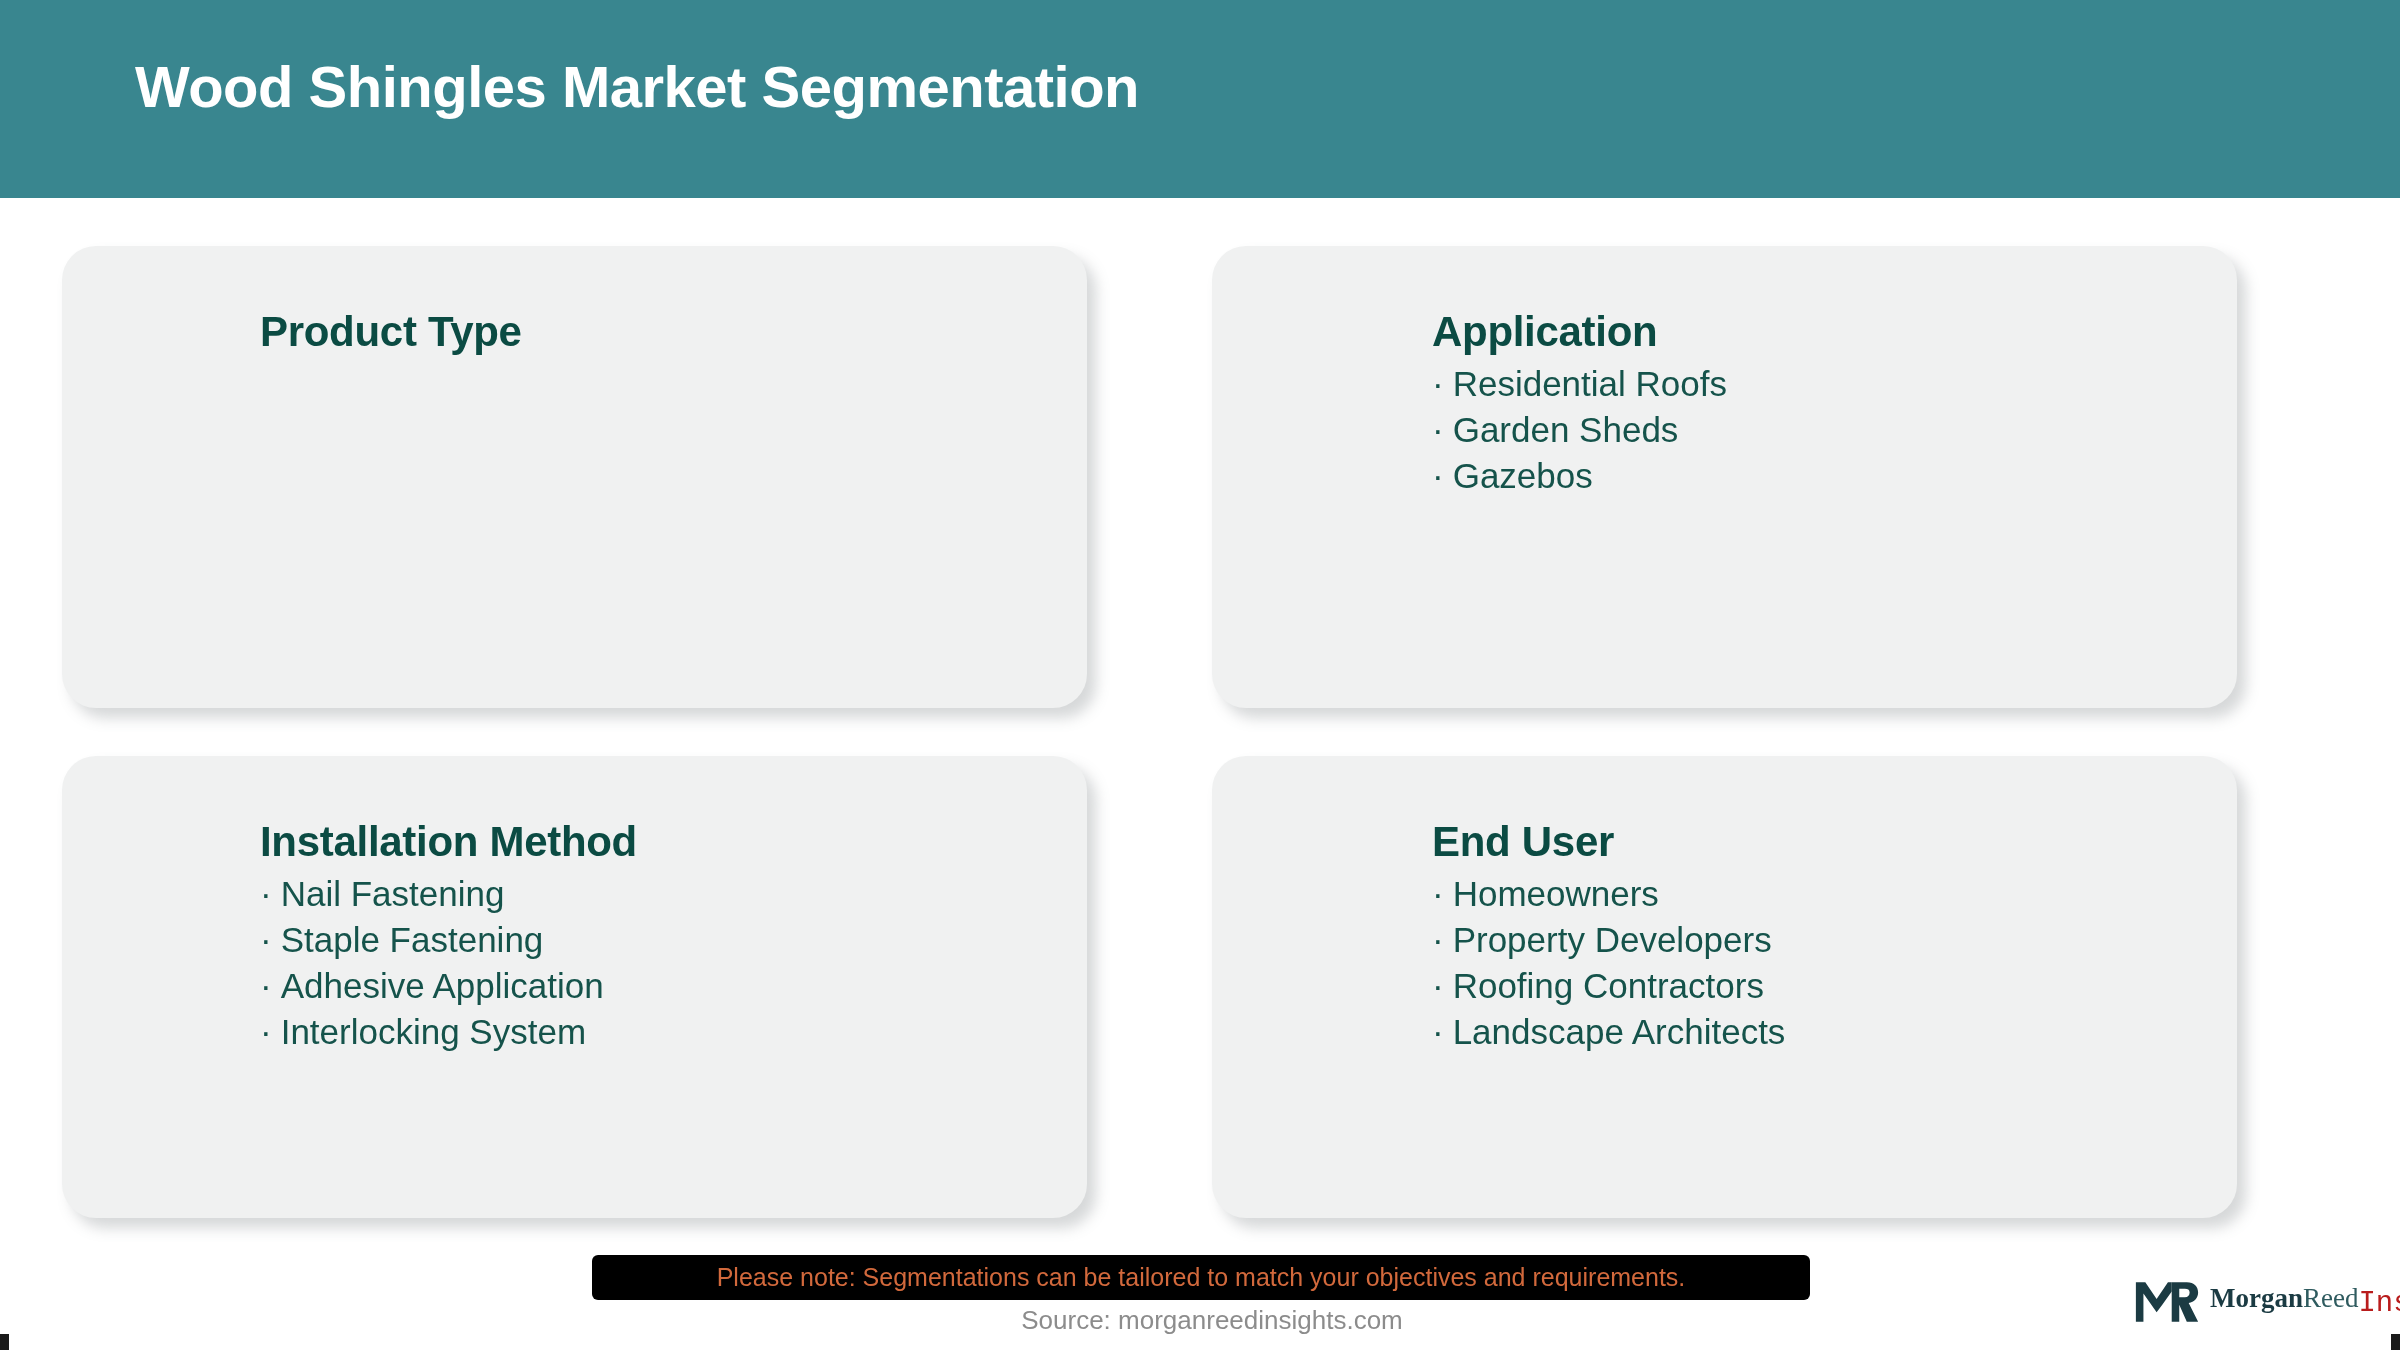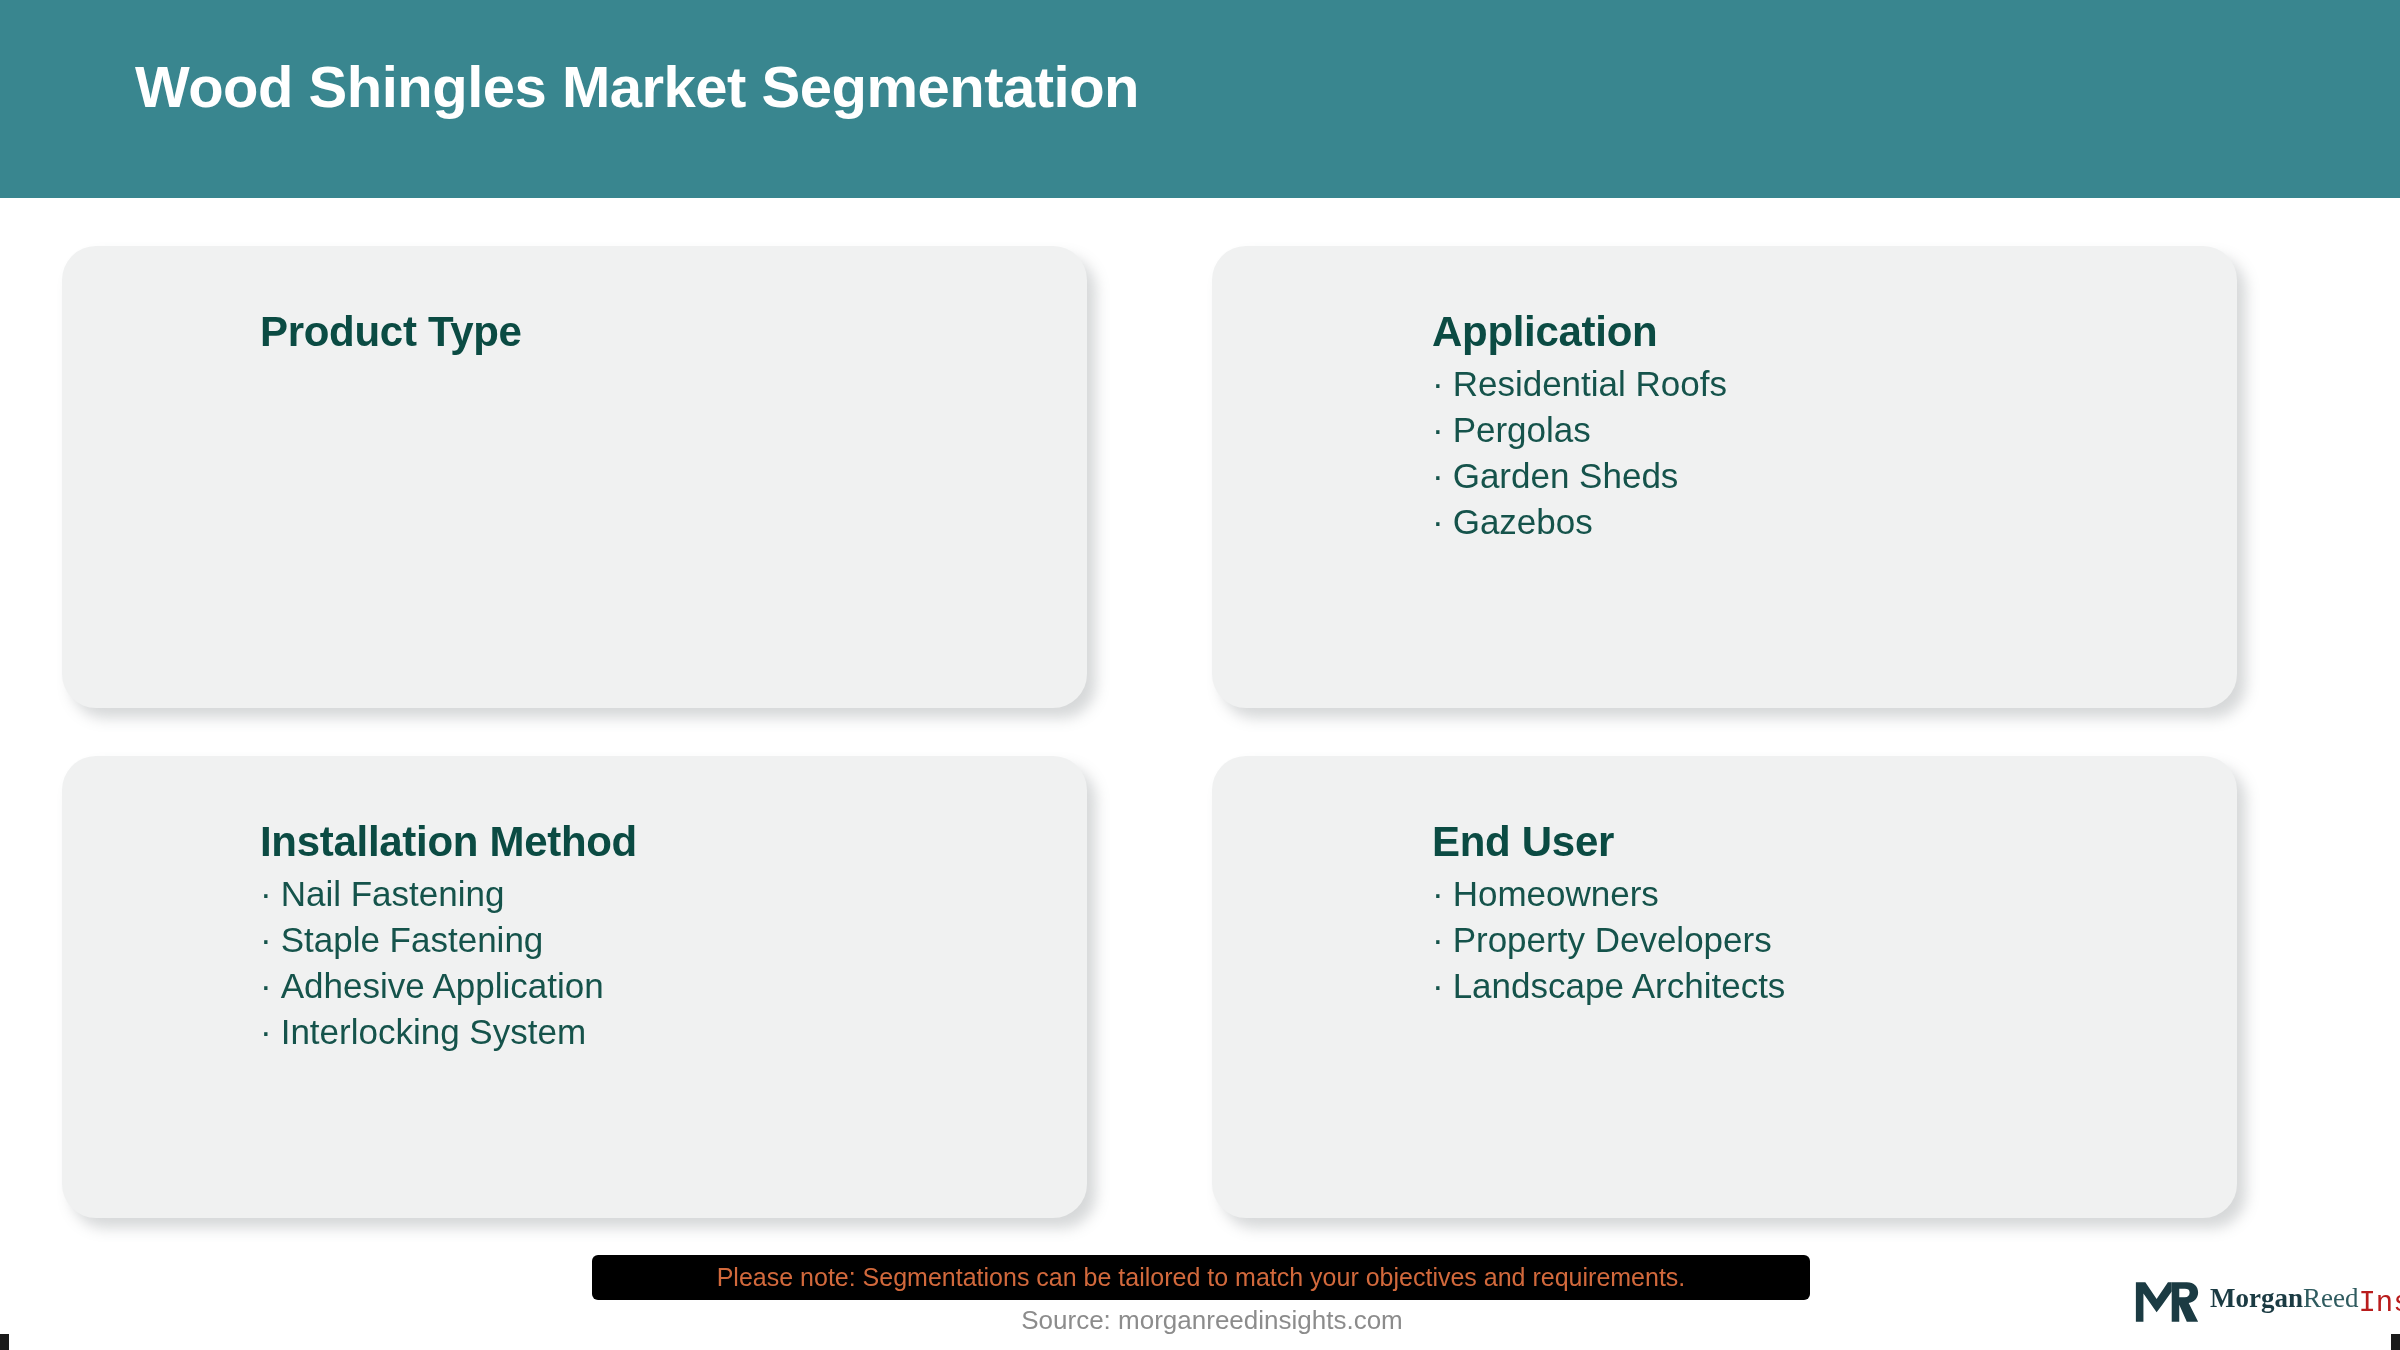--- a/index.html
+++ b/index.html
@@ -180,21 +180,20 @@
     <div class="card-inner">
       <div class="card-title">Product Type</div>
     </div>
   </div>
 
   <div class="card r1c2">
     <div class="card-inner">
       <div class="card-title">Application</div>
       <ul class="card-list">
         <li><span class="bullet">·</span><span>Residential Roofs</span></li>
-        <li><span class="bullet">·</span><span>Pergolas</span></li>
         <li><span class="bullet">·</span><span>Garden Sheds</span></li>
         <li><span class="bullet">·</span><span>Gazebos</span></li>
       </ul>
     </div>
   </div>
 
   <div class="card r2c1">
     <div class="card-inner">
       <div class="card-title">Installation Method</div>
       <ul class="card-list">
@@ -205,20 +204,21 @@
       </ul>
     </div>
   </div>
 
   <div class="card r2c2">
     <div class="card-inner">
       <div class="card-title">End User</div>
       <ul class="card-list">
         <li><span class="bullet">·</span><span>Homeowners</span></li>
         <li><span class="bullet">·</span><span>Property Developers</span></li>
+        <li><span class="bullet">·</span><span>Roofing Contractors</span></li>
         <li><span class="bullet">·</span><span>Landscape Architects</span></li>
       </ul>
     </div>
   </div>
 
 </div>
 
 <div class="note-box">
   <span class="note-text">Please note: Segmentations can be tailored to match your objectives and requirements.</span>
 </div>

